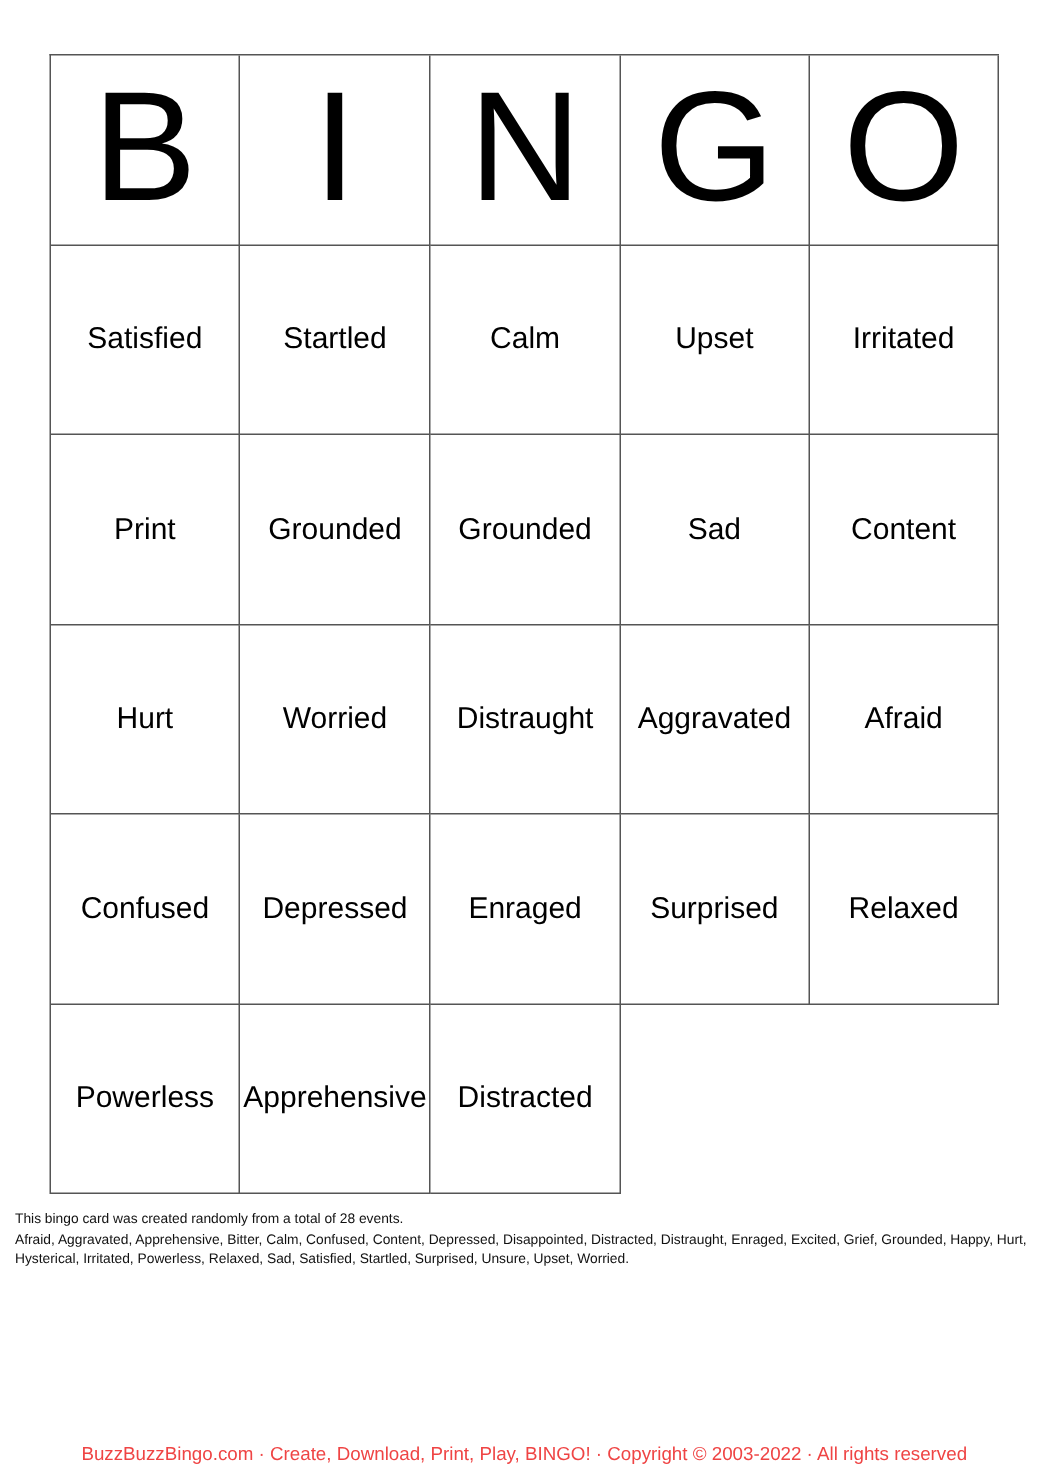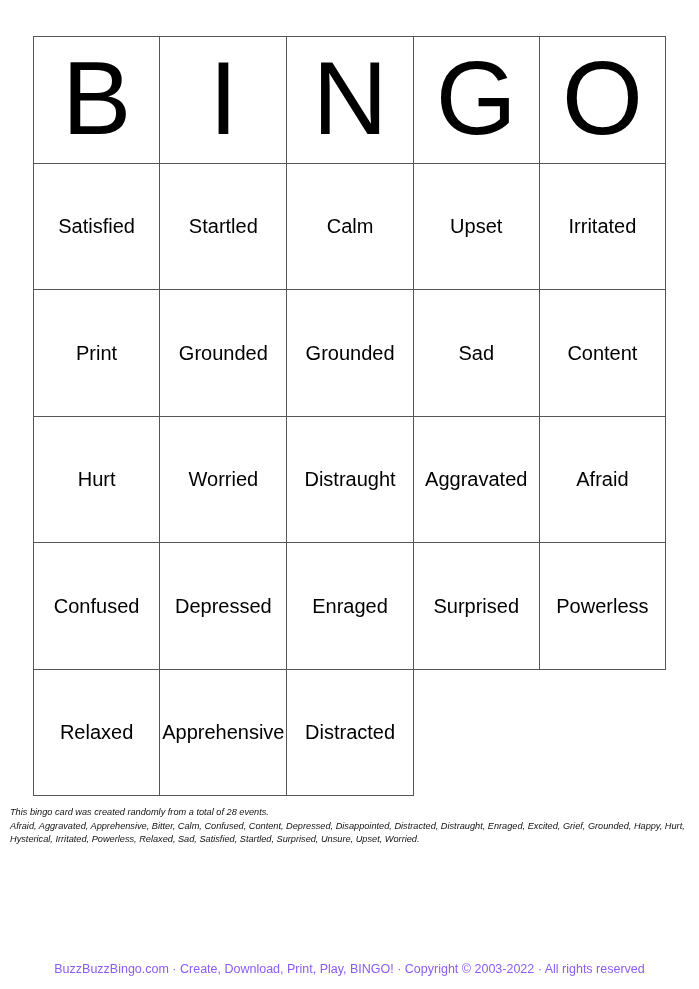--- a/index.html
+++ b/index.html
@@ -24,25 +24,25 @@
     text-align: center; box-sizing: border-box;
     font-size: 20px; line-height: 1.1;
     padding: 0 2px;
   }
   .letter {
     font-size: 104px; line-height: 1;
     padding-bottom: 4px;
   }
   .info {
     position: absolute; left: 10px; top: 806px; width: 685px;
-    font-size: 9.2px; line-height: 13.5px; color: #111; font-style: italic;
+    font-size: 9.2px; line-height: 13.5px; color: #111;
   }
   .footer {
     position: absolute; left: 0; top: 962px; width: 699px;
-    text-align: center; font-size: 12.5px; color: #8b5cf6;
+    text-align: center; font-size: 12.5px; color: #ef4444;
   }
 </style>
 </head>
 <body>
 
 <div class="card">
   <div class="cell letter">B</div>
   <div class="cell letter">I</div>
   <div class="cell letter">N</div>
   <div class="cell letter">G</div>
@@ -64,22 +64,22 @@
   <div class="cell">Worried</div>
   <div class="cell">Distraught</div>
   <div class="cell">Aggravated</div>
 
   <div class="cell">Afraid</div>
   <div class="cell">Confused</div>
   <div class="cell">Depressed</div>
   <div class="cell">Enraged</div>
   <div class="cell">Surprised</div>
 
+  <div class="cell">Relaxed</div>
   <div class="cell">Powerless</div>
-  <div class="cell">Relaxed</div>
   <div class="cell">Apprehensive</div>
   <div class="cell">Distracted</div>
 </div>
 
 <div class="info">
   <div>This bingo card was created randomly from a total of 28 events.</div>
   <div>Afraid, Aggravated, Apprehensive, Bitter, Calm, Confused, Content, Depressed, Disappointed, Distracted, Distraught, Enraged, Excited, Grief, Grounded, Happy, Hurt, Hysterical, Irritated, Powerless, Relaxed, Sad, Satisfied, Startled, Surprised, Unsure, Upset, Worried.</div>
 </div>
 
 <div class="footer">BuzzBuzzBingo.com · Create, Download, Print, Play, BINGO! · Copyright © 2003-2022 · All rights reserved</div>

